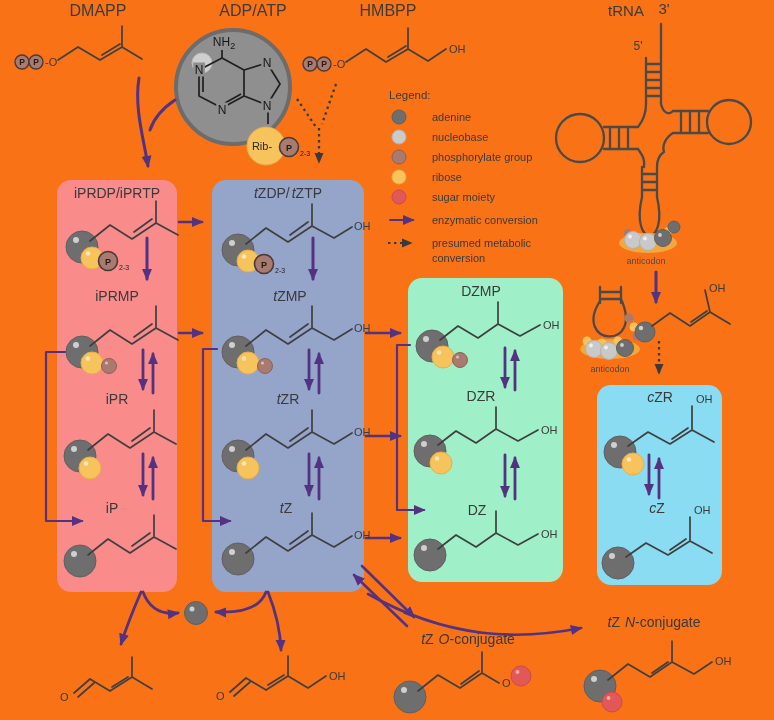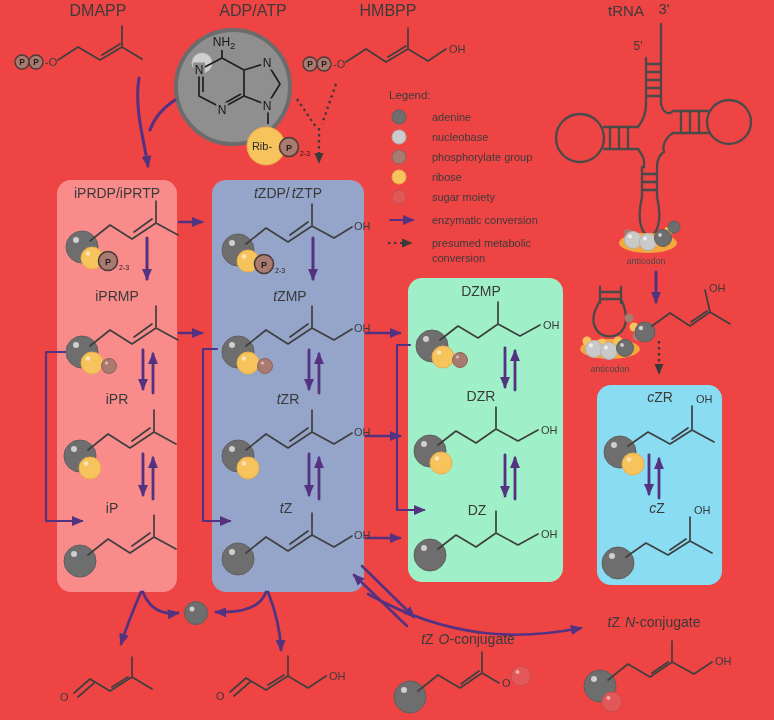--- a/index.html
+++ b/index.html
@@ -1,16 +1,16 @@
 <!DOCTYPE html>
 <html><head>
 <meta charset="utf-8">
 <style>
   html,body{margin:0;padding:0;background:#ffffff;}
-  .stage{width:774px;height:720px;position:relative;background:#ef4444;}
+  .stage{width:774px;height:720px;position:relative;background:#f97316;}
   text{font-family:"Liberation Sans",sans-serif;fill:#3b3b3b;}
   .tc{text-anchor:middle;}
   .f16{font-size:16px;} .f15{font-size:15px;} .f12{font-size:12px;}
   .f11{font-size:11px;} .f9{font-size:9px;}
   .it{font-style:italic;}
   .chain{stroke:#3f3f3f;stroke-width:1.7;fill:none;stroke-linecap:round;stroke-linejoin:round;}
   .arr{stroke:#533381;fill:none;stroke-linecap:round;stroke-linejoin:round;}
   .a3{stroke-width:3;} .a28{stroke-width:2.8;} .a26{stroke-width:2.6;} .a22{stroke-width:2.2;} .a2{stroke-width:2;}
   .dsh{stroke:#3a3a3a;stroke-width:2.3;fill:none;stroke-dasharray:2.4 3.6;}
   .rna{stroke:#4a4a4a;stroke-width:2.3;fill:none;stroke-linecap:round;}

